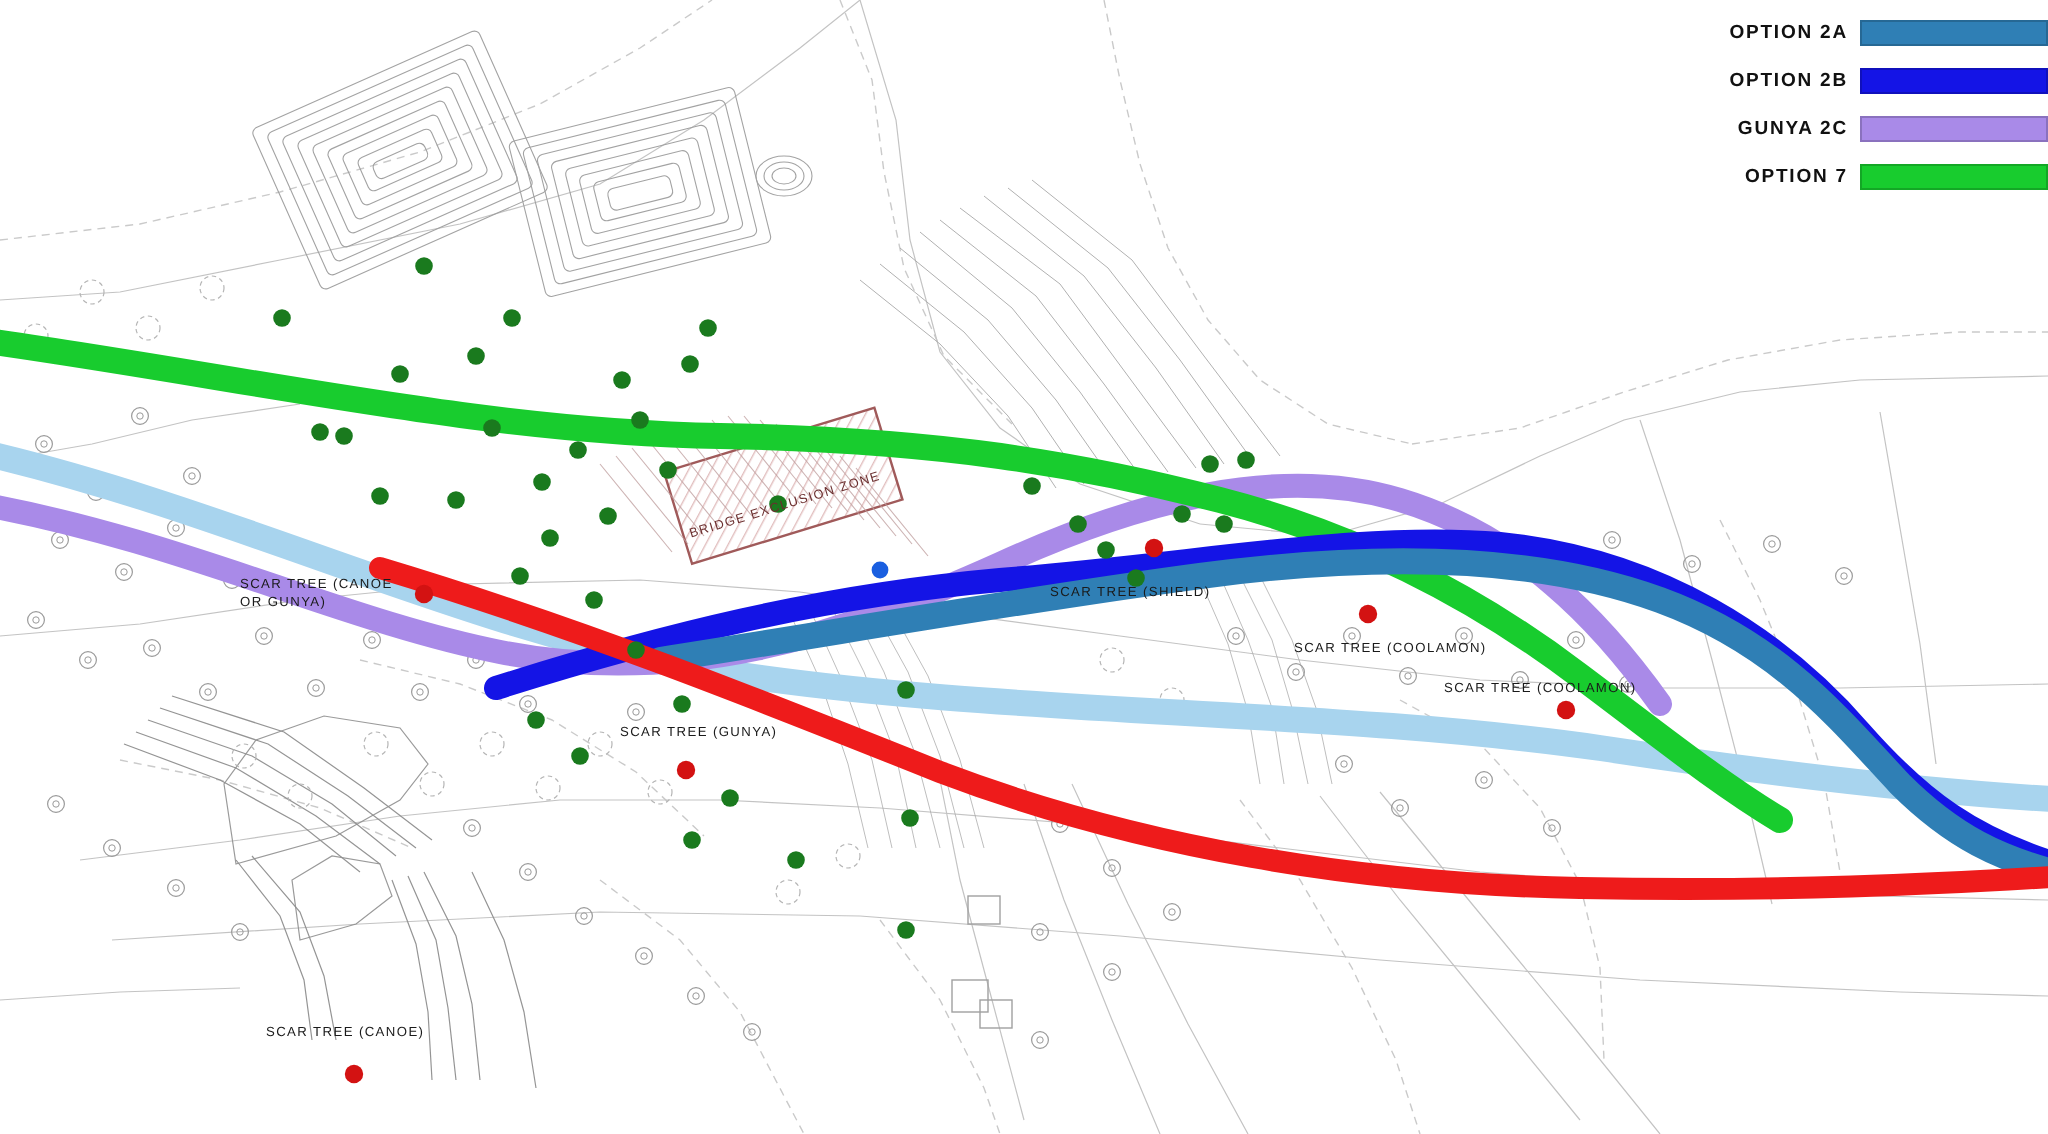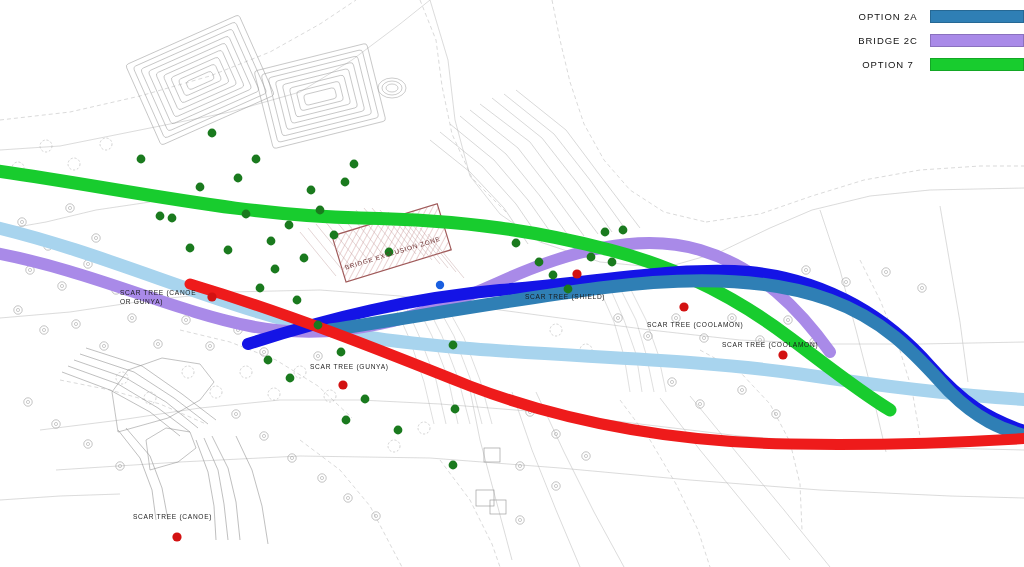--- a/index.html
+++ b/index.html
@@ -8,21 +8,21 @@
        font-family:"Liberation Sans",sans-serif;}
   #stage{position:relative;width:1024px;height:567px;background:#ffffff;overflow:hidden;}
   svg{display:block;}
   #basemap,#routes,#markers{position:absolute;left:0;top:0;width:1024px;height:567px;}
 
   
   #legend{position:absolute;left:852px;top:4px;width:172px;height:100px;
           background:rgba(255,255,255,0.94);}
   .legend-row{display:flex;align-items:center;height:24px;}
   .legend-label{width:72px;font-size:9.5px;letter-spacing:0.9px;color:#111;
-                text-align:center;white-space:nowrap;}
+                text-align:right;white-space:nowrap;font-weight:bold;}
   .legend-swatch{height:11px;flex:1 1 auto;margin-left:6px;border:1px solid rgba(0,0,0,.18);}
 
   
   .maplabel{position:absolute;font-size:6.6px;letter-spacing:.7px;color:#1a1a1a;
             white-space:pre;line-height:9px;font-family:"Liberation Sans",sans-serif;}
   .bez-label{position:absolute;font-size:6.4px;letter-spacing:.8px;color:#6b2f2f;
              white-space:nowrap;transform:rotate(-17deg);transform-origin:left top;}
 </style>
 </head>
 <body>
@@ -335,21 +335,25 @@
     </div>
 
   <div class="bez-label" style="left:344px;top:264px;">BRIDGE EXCLUSION ZONE</div>
 
   <div id="legend">
       <div class="legend-row">
         <div class="legend-label">OPTION  2A</div>
         <div class="legend-swatch" style="background: rgb(47, 127, 181);"></div>
       </div>
       <div class="legend-row">
-        <div class="legend-label">BRIDGE  2C</div>
+        <div class="legend-label">OPTION  2B</div>
+        <div class="legend-swatch" style="background: rgb(20, 20, 230);"></div>
+      </div>
+      <div class="legend-row">
+        <div class="legend-label">GUNYA  2C</div>
         <div class="legend-swatch" style="background: rgb(169, 138, 232);"></div>
       </div>
       <div class="legend-row">
         <div class="legend-label">OPTION  7</div>
         <div class="legend-swatch" style="background: rgb(24, 204, 46);"></div>
       </div>
     </div>
 
 </div>
 

